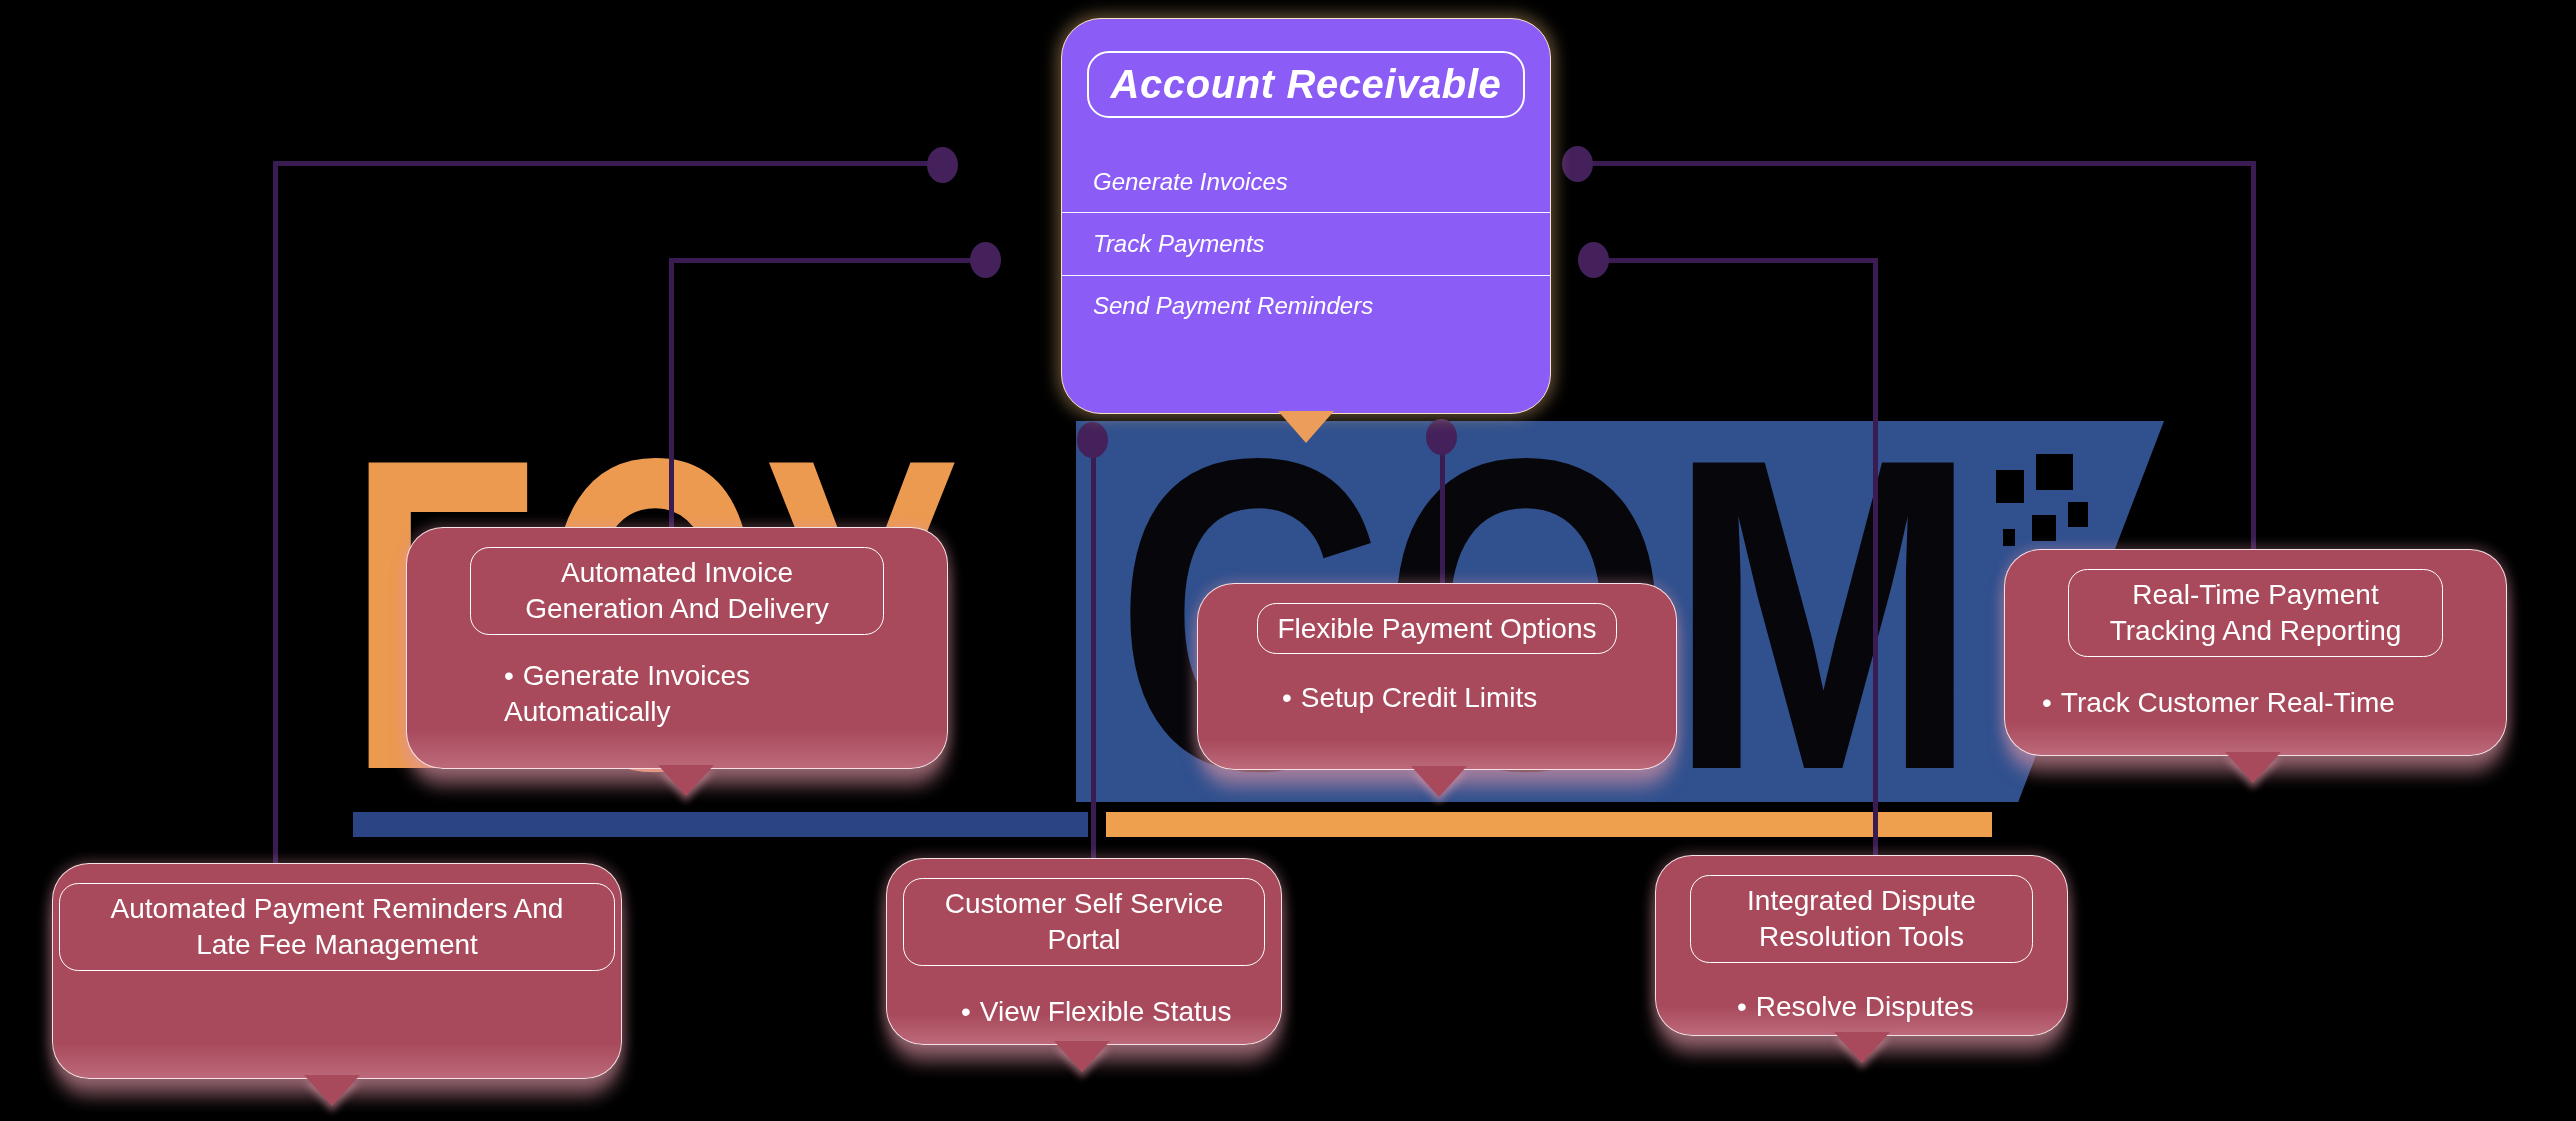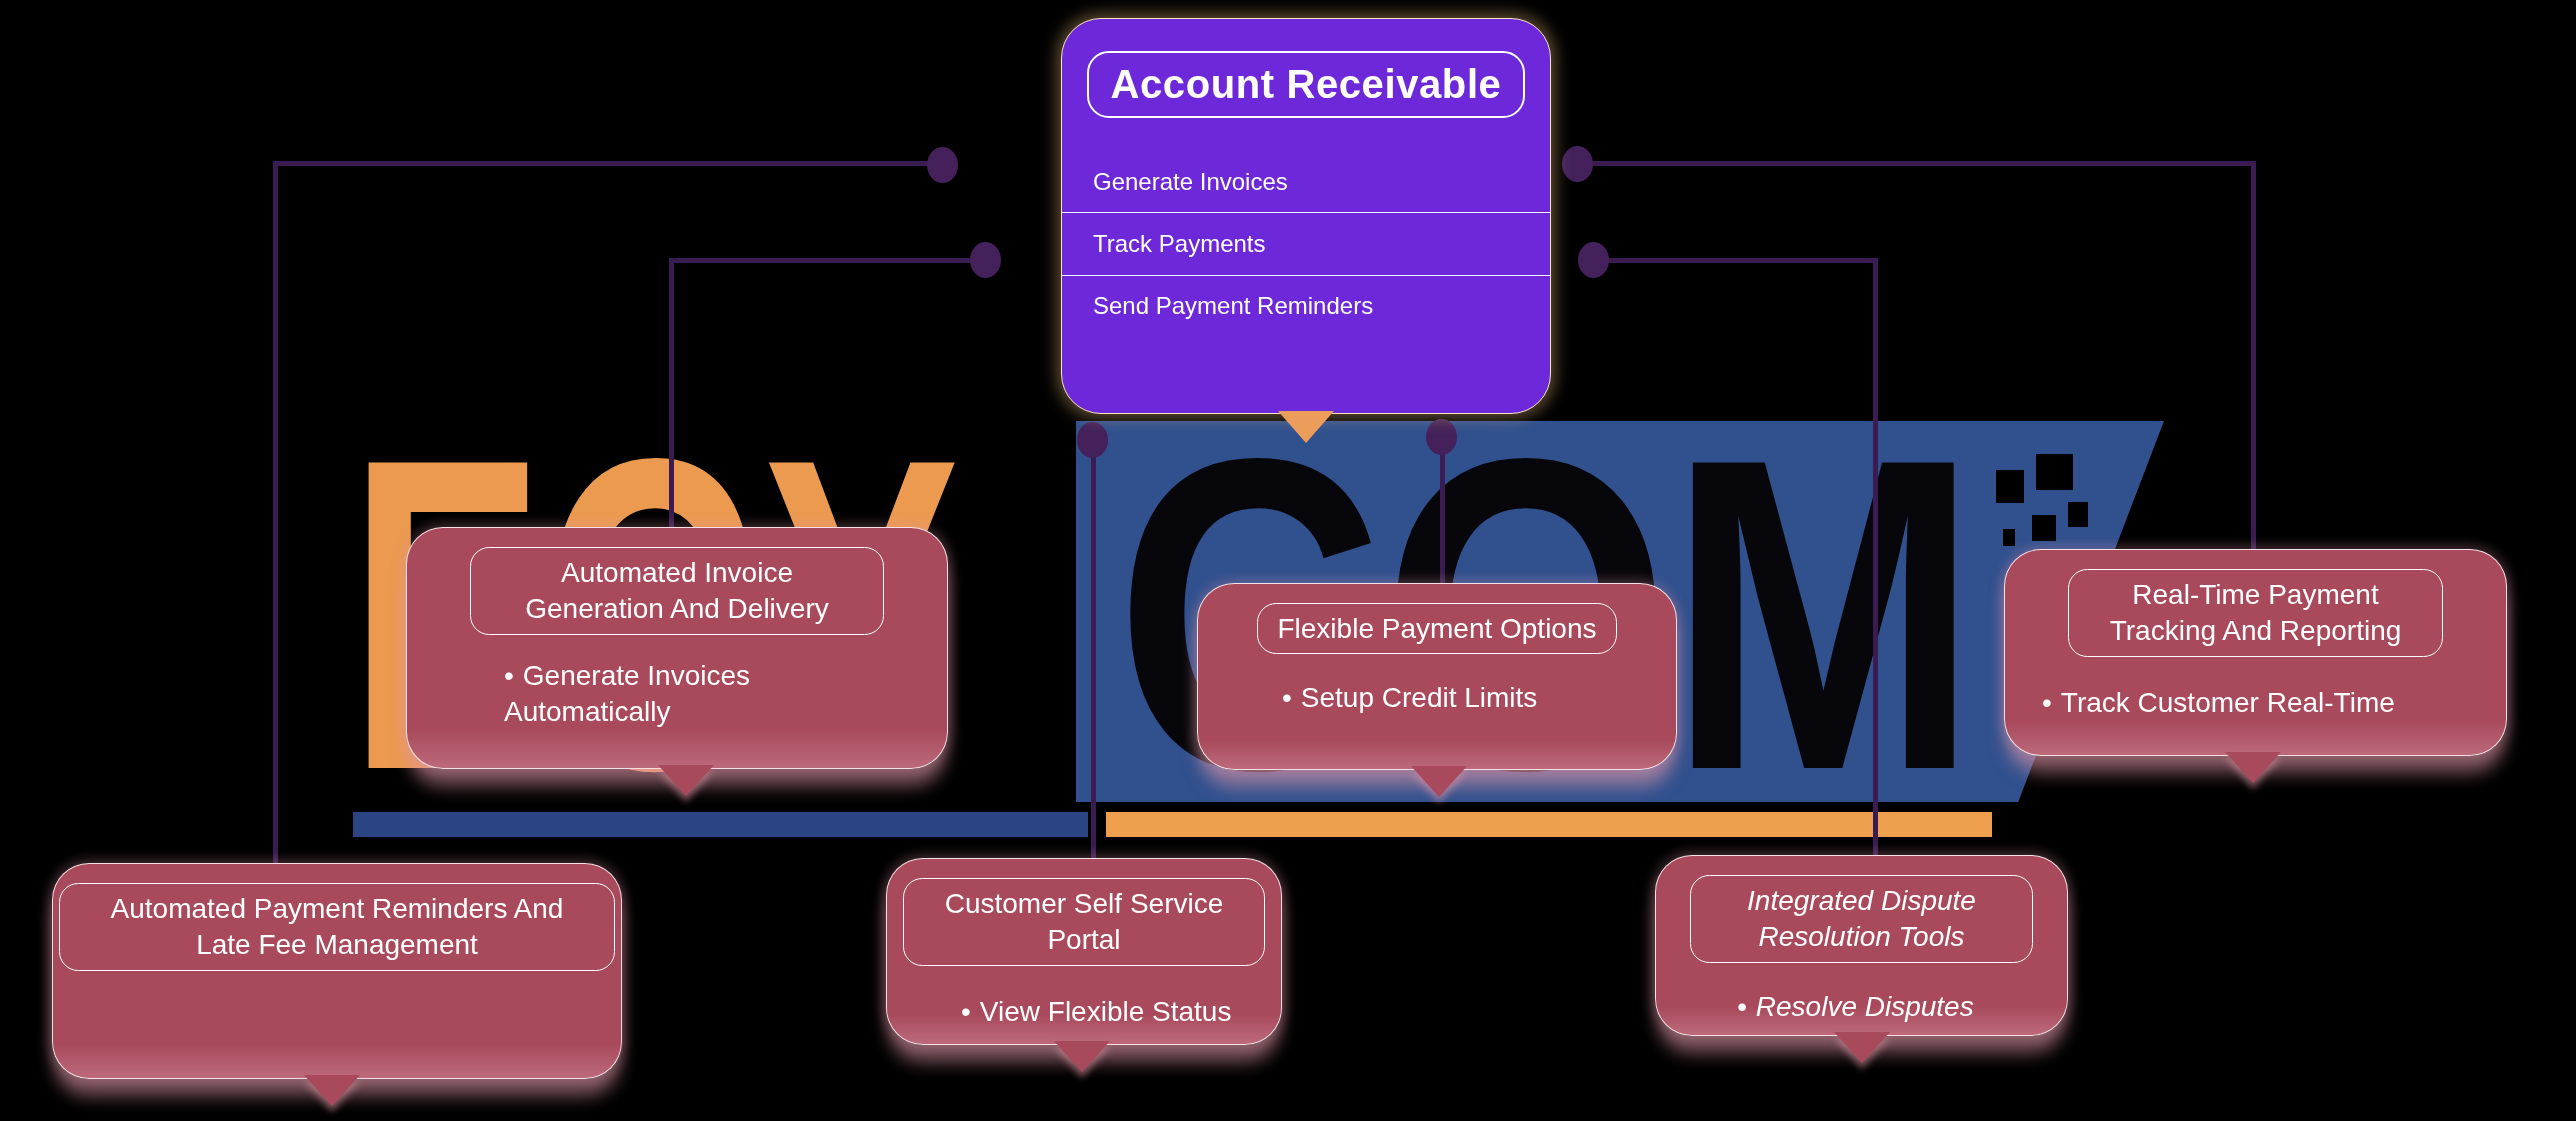--- a/index.html
+++ b/index.html
@@ -20,23 +20,23 @@
   .pix5{left:2003px;top:529px;width:12.2px;height:16.7px;}
   .bar{position:absolute;top:812px;height:25px;}
   .bar-blue{left:353px;width:735px;background:#2A4484;}
   .bar-orange{left:1106px;width:886px;background:#EFA04F;}
 
   
   .line{position:absolute;background:#3A1C52;z-index:2;}
   .dot{position:absolute;width:31px;height:36px;border-radius:50%;background:#44215B;z-index:3;}
 
   
-  .center-card{position:absolute;left:1061px;top:18px;width:488px;height:394px;background:#6d28d9;
+  .center-card{position:absolute;left:1061px;top:18px;width:488px;height:394px;background:#8b5cf6;
                border:1.9px solid #FBE3C0;border-radius:40px;z-index:4;
-               box-shadow:0 0 15.5px 3.9px rgba(247,200,130,.40);}
+               box-shadow:0 0 15.5px 3.9px rgba(247,200,130,.40);font-style:italic;}
   .center-pill{margin:32px auto 0;width:fit-content;padding:9px 22px;border:2.6px solid #fff;
                border-radius:22px;font-size:40px;font-weight:bold;letter-spacing:0.6px;}
   .center-items{list-style:none;margin:33px 0 0 0;padding:0;font-size:24px;}
   .center-items li{padding:16.7px 10.3px 16.7px 31px;}
   .center-items li + li{border-top:1.9px solid rgba(255,255,255,.95);}
   .tail{position:absolute;bottom:-30px;width:0;height:0;
         border-left:28px solid transparent;border-right:28px solid transparent;}
   .center-card .tail{border-top:32px solid #EC9D5B;}
 
   
@@ -58,21 +58,21 @@
   .cB .body{margin:26px 0 0 84px;}
   .cC{left:2004px;top:549px;width:501px;height:205px;}
   .cC .pill{max-width:335px;}
   .cC .body{margin:28px 0 0 37px;}
   .cD{left:52px;top:863px;width:568px;height:214px;}
   .cD .pill{max-width:515px;}
   .cD .body{margin:26px 52px 0 103px;}
   .cE{left:886px;top:858px;width:394px;height:185px;}
   .cE .pill{max-width:322px;}
   .cE .body{margin:28px 0 0 74px;}
-  .cF{left:1655px;top:855px;width:411px;height:179px;font-style:italic;}
+  .cF{left:1655px;top:855px;width:411px;height:179px;}
   .cF .pill{max-width:303px;}
   .cF .body{margin:26px 0 0 81px;}
 </style>
 </head>
 <body>
 
 <div class="stage">
 
   <div class="logo-word egy">EGY</div>
   <div class="blue-shape"></div>

